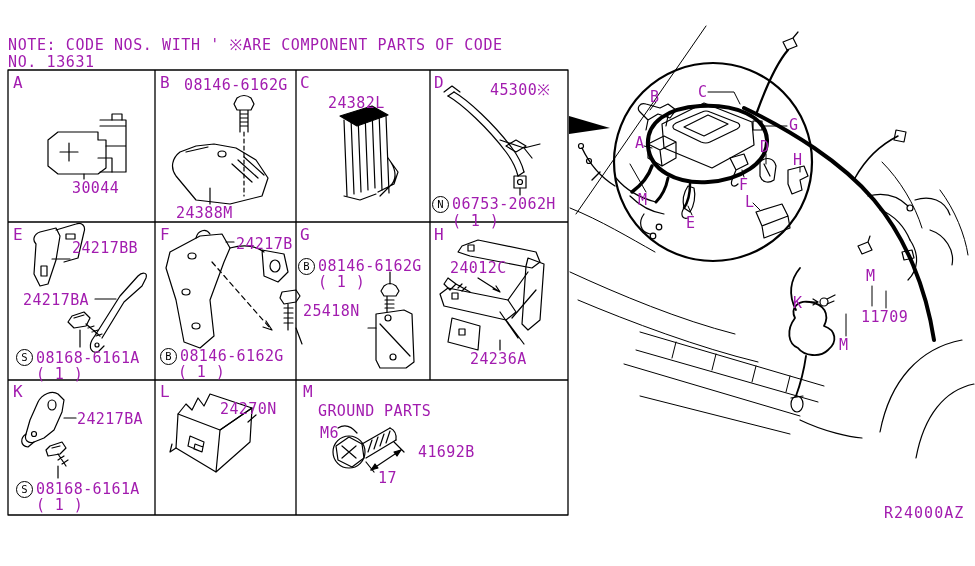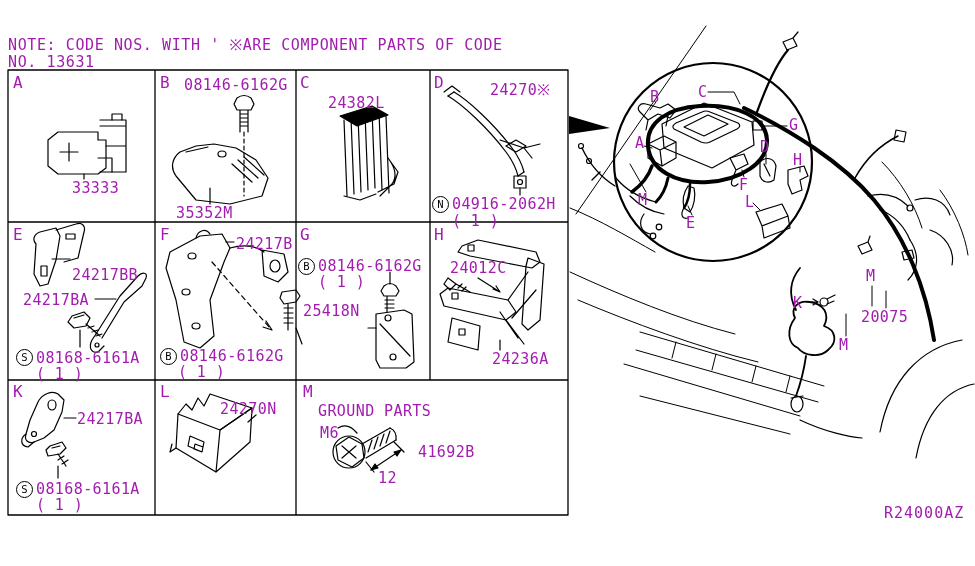--- a/index.html
+++ b/index.html
@@ -228,73 +228,73 @@
   <span class="lbl cellletter" style="left:300px;top:75px">C</span>
   <span class="lbl cellletter" style="left:434px;top:75px">D</span>
   <span class="lbl cellletter" style="left:13px;top:227px">E</span>
   <span class="lbl cellletter" style="left:160px;top:227px">F</span>
   <span class="lbl cellletter" style="left:300px;top:227px">G</span>
   <span class="lbl cellletter" style="left:434px;top:227px">H</span>
   <span class="lbl cellletter" style="left:13px;top:384px">K</span>
   <span class="lbl cellletter" style="left:160px;top:384px">L</span>
   <span class="lbl cellletter" style="left:303px;top:384px">M</span>
 
-  <span class="lbl" style="left:72px;top:180px">33333</span>
+  <span class="lbl" style="left:72px;top:180px">30044</span>
 
   <span class="lbl" style="left:184px;top:77px">08146-6162G</span>
-  <span class="lbl" style="left:176px;top:205px">35352M</span>
+  <span class="lbl" style="left:176px;top:205px">24388M</span>
 
   <span class="lbl" style="left:328px;top:95px">24382L</span>
 
-  <span class="lbl" style="left:490px;top:82px">24270※</span>
+  <span class="lbl" style="left:490px;top:82px">45300※</span>
   <span class="marker" style="left:432px;top:196px">N</span>
-  <span class="lbl" style="left:452px;top:196px">04916-2062H</span>
+  <span class="lbl" style="left:452px;top:196px">06753-2062H</span>
   <span class="lbl" style="left:452px;top:213px">( 1 )</span>
 
-  <span class="lbl" style="left:72px;top:267px">24217BB</span>
+  <span class="lbl" style="left:72px;top:240px">24217BB</span>
   <span class="lbl" style="left:23px;top:292px">24217BA</span>
   <span class="marker" style="left:16px;top:349px">S</span>
   <span class="lbl" style="left:36px;top:350px">08168-6161A</span>
   <span class="lbl" style="left:36px;top:366px">( 1 )</span>
 
   <span class="lbl" style="left:236px;top:236px">24217B</span>
   <span class="marker" style="left:160px;top:348px">B</span>
   <span class="lbl" style="left:180px;top:348px">08146-6162G</span>
   <span class="lbl" style="left:178px;top:364px">( 1 )</span>
 
   <span class="marker" style="left:298px;top:258px">B</span>
   <span class="lbl" style="left:318px;top:258px">08146-6162G</span>
   <span class="lbl" style="left:318px;top:274px">( 1 )</span>
   <span class="lbl" style="left:303px;top:303px">25418N</span>
 
   <span class="lbl" style="left:450px;top:260px">24012C</span>
-  <span class="lbl" style="left:492px;top:351px">24236A</span>
+  <span class="lbl" style="left:470px;top:351px">24236A</span>
 
   <span class="lbl" style="left:77px;top:411px">24217BA</span>
   <span class="marker" style="left:16px;top:481px">S</span>
   <span class="lbl" style="left:36px;top:481px">08168-6161A</span>
   <span class="lbl" style="left:36px;top:497px">( 1 )</span>
 
   <span class="lbl" style="left:220px;top:401px">24270N</span>
 
   <span class="lbl" style="left:318px;top:403px">GROUND PARTS</span>
   <span class="lbl" style="left:320px;top:425px">M6</span>
   <span class="lbl" style="left:418px;top:444px">41692B</span>
-  <span class="lbl" style="left:378px;top:470px">12</span>
+  <span class="lbl" style="left:378px;top:470px">17</span>
 
   <span class="lbl" style="left:650px;top:89px">B</span>
   <span class="lbl" style="left:698px;top:84px">C</span>
   <span class="lbl" style="left:635px;top:135px">A</span>
   <span class="lbl" style="left:789px;top:117px">G</span>
   <span class="lbl" style="left:760px;top:139px">D</span>
   <span class="lbl" style="left:793px;top:152px">H</span>
   <span class="lbl" style="left:739px;top:177px">F</span>
   <span class="lbl" style="left:638px;top:192px">M</span>
   <span class="lbl" style="left:686px;top:215px">E</span>
   <span class="lbl" style="left:745px;top:194px">L</span>
   <span class="lbl" style="left:793px;top:295px">K</span>
   <span class="lbl" style="left:866px;top:268px">M</span>
   <span class="lbl" style="left:839px;top:337px">M</span>
-  <span class="lbl" style="left:861px;top:309px">20075</span>
+  <span class="lbl" style="left:861px;top:309px">11709</span>
 
   <span class="lbl ref" style="left:884px;top:505px">R24000AZ</span>
 
 </div>
 
 </body></html>

